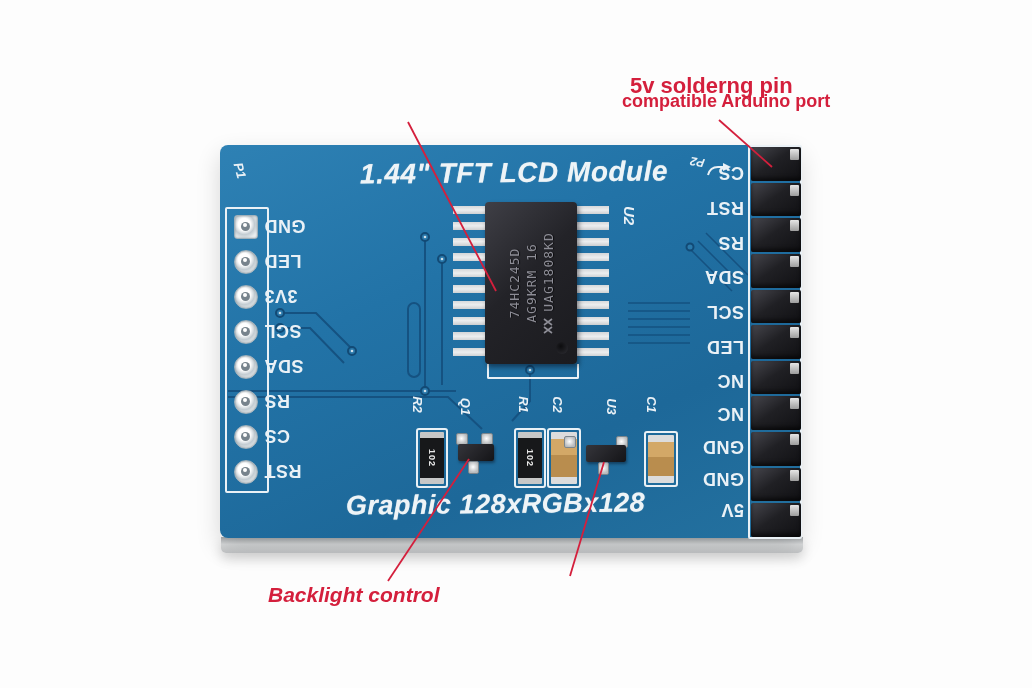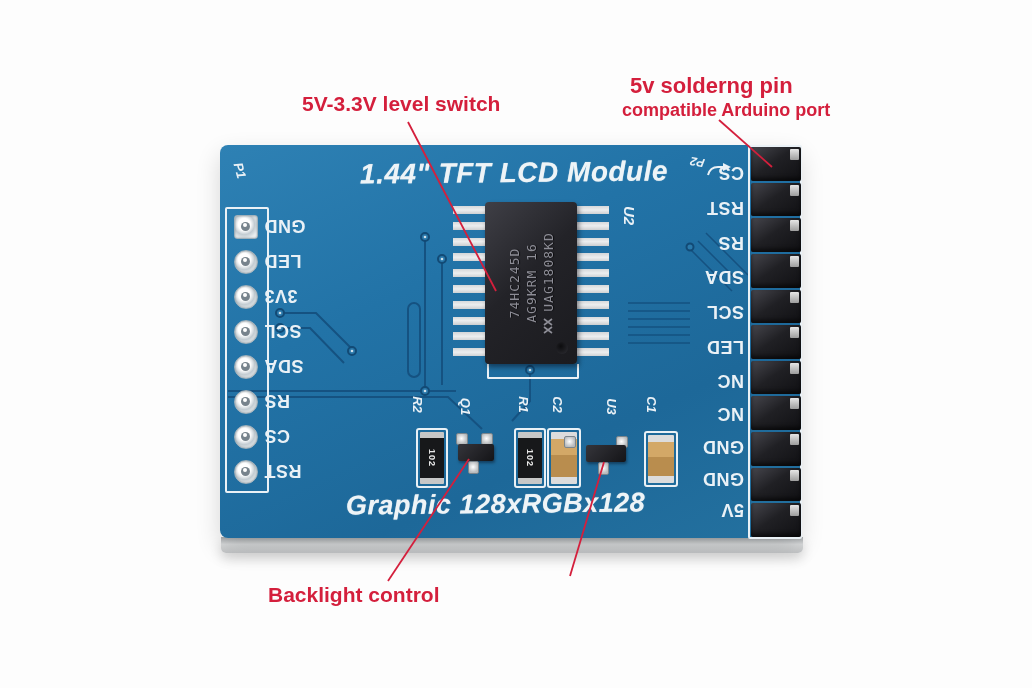--- a/index.html
+++ b/index.html
@@ -93,24 +93,23 @@
        radial-gradient(circle at 45% 45%,#ffffff,#b9bcbe 70%);border:1px solid #7c868d;
        border-radius:2px;z-index:3;}
   .ref-small{position:absolute;z-index:3;font-size:13px;font-weight:bold;font-style:italic;
        color:#eaf1f6;transform:rotate(90deg);width:30px;text-align:center;}
 </style>
 </head>
 <body>
 
 <div class="canvas">
 
-  <div class="ann ann-med" style="left:302px;top:92px;">5V-3.3V level switch</div>
   <div class="ann ann-big" style="left:630px;top:73px;">5v solderng pin</div>
-  <div class="ann ann-small" style="left:622px;top:100px;">compatible Arduino port</div>
-  <div class="ann ann-med" style="left:268px;top:583px;">Backlight control</div>
+  <div class="ann ann-small" style="left:622px;top:91px;">compatible Arduino port</div>
+  <div class="ann ann-med" style="left:268px;top:583px;font-style:italic;">Backlight control</div>
 
   <svg id="arrows">
     <line x1="408" y1="122" x2="496" y2="291" stroke="#d41f3c" stroke-width="1.8"></line>
     <line x1="719" y1="120" x2="772" y2="167" stroke="#d41f3c" stroke-width="1.8"></line>
     <line x1="469" y1="459" x2="388" y2="581" stroke="#d41f3c" stroke-width="1.8"></line>
     <line x1="604" y1="462" x2="570" y2="576" stroke="#d41f3c" stroke-width="1.8"></line>
   </svg>
 
   <div class="pcb">
 

